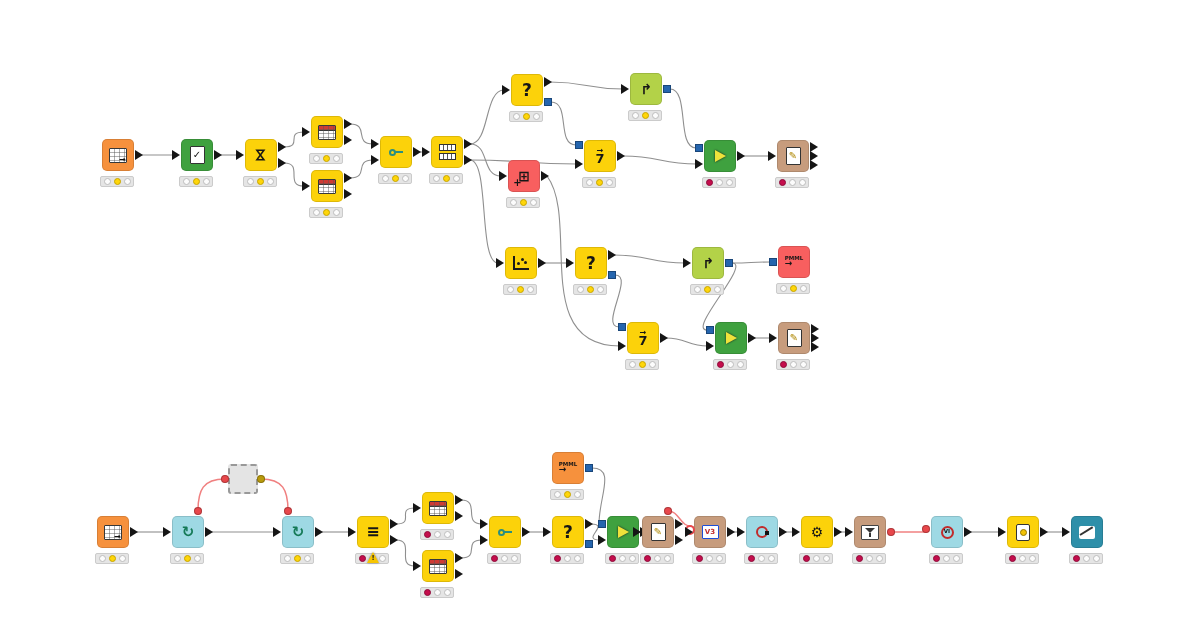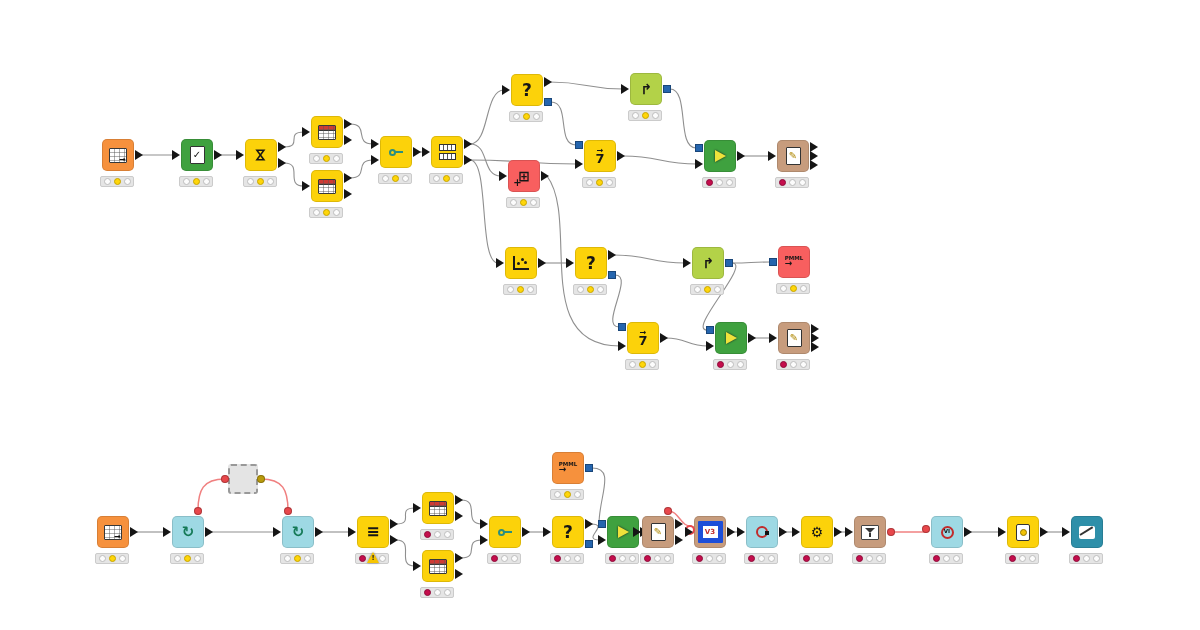--- a/index.html
+++ b/index.html
@@ -69,21 +69,21 @@
   .seven .a{font-size:8px;font-weight:900;margin-bottom:-3px;}
   .seven .n{font-size:13px;font-weight:900;}
   .tplus{position:relative;}
   .tplus .g{font-size:14px;}
   .tplus .plus{position:absolute;left:-5px;bottom:-4px;font-size:10px;font-weight:900;}
   .pred{width:0;height:0;border-top:6px solid transparent;border-bottom:6px solid transparent;
         border-left:11px solid #EFE23B;filter:drop-shadow(0 0 1px #1a1a1a);}
   .scatter{width:14px;height:12px;border-left:2px solid #1a1a1a;border-bottom:2px solid #1a1a1a;position:relative;}
   .scatter i{position:absolute;width:3px;height:3px;background:#1a1a1a;border-radius:50%;}
   .scatter i:nth-child(1){left:2px;top:6px}.scatter i:nth-child(2){left:6px;top:2px}.scatter i:nth-child(3){left:9px;top:5px}
-  .v3box{width:15px;height:12px;background:#fff;border:5px solid #1d4ed8;border-radius:1px;
+  .v3box{width:15px;height:12px;background:#fff;border:1px solid #1d4ed8;border-radius:1px;
          display:flex;align-items:center;justify-content:center;}
   .v3box span{font-size:7px;font-weight:900;color:#C12B2B;}
   .cdot{width:12px;height:12px;border:2.5px solid #C12B2B;border-radius:50%;box-sizing:border-box;position:relative;}
   .cdot i{position:absolute;right:-3px;top:3px;width:4px;height:4px;background:#111;}
   .funnel{display:flex;flex-direction:column;align-items:center;background:#fff;border:1px solid #444;
           border-radius:1px;width:16px;height:13px;justify-content:center;}
   .funnel .tri{width:0;height:0;border-left:5px solid transparent;border-right:5px solid transparent;border-top:5px solid #333;}
   .funnel .stem{width:2px;height:4px;background:#333;}
   .viring{width:13px;height:13px;border:2.5px solid #C12B2B;border-radius:50%;box-sizing:border-box;
           display:flex;align-items:center;justify-content:center;}

